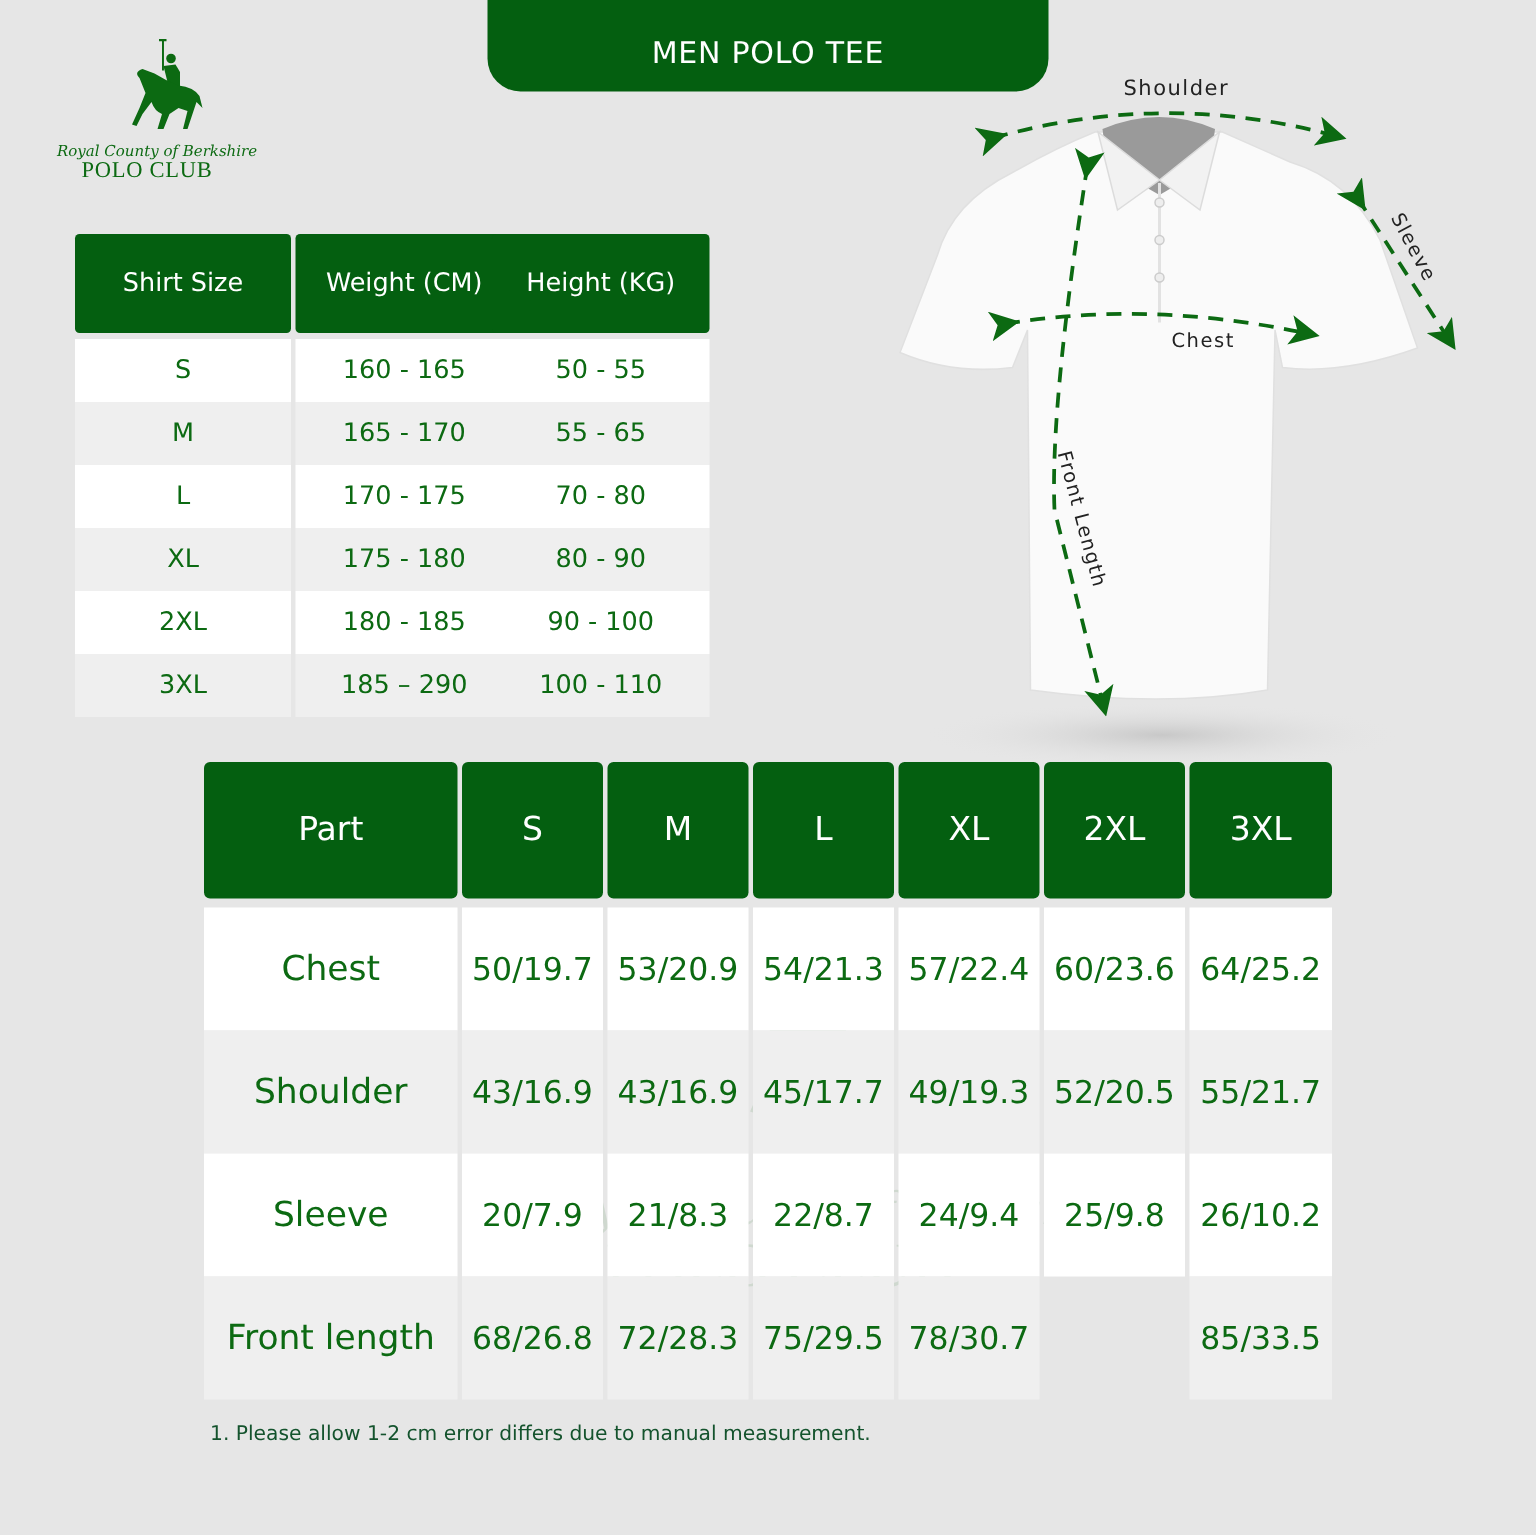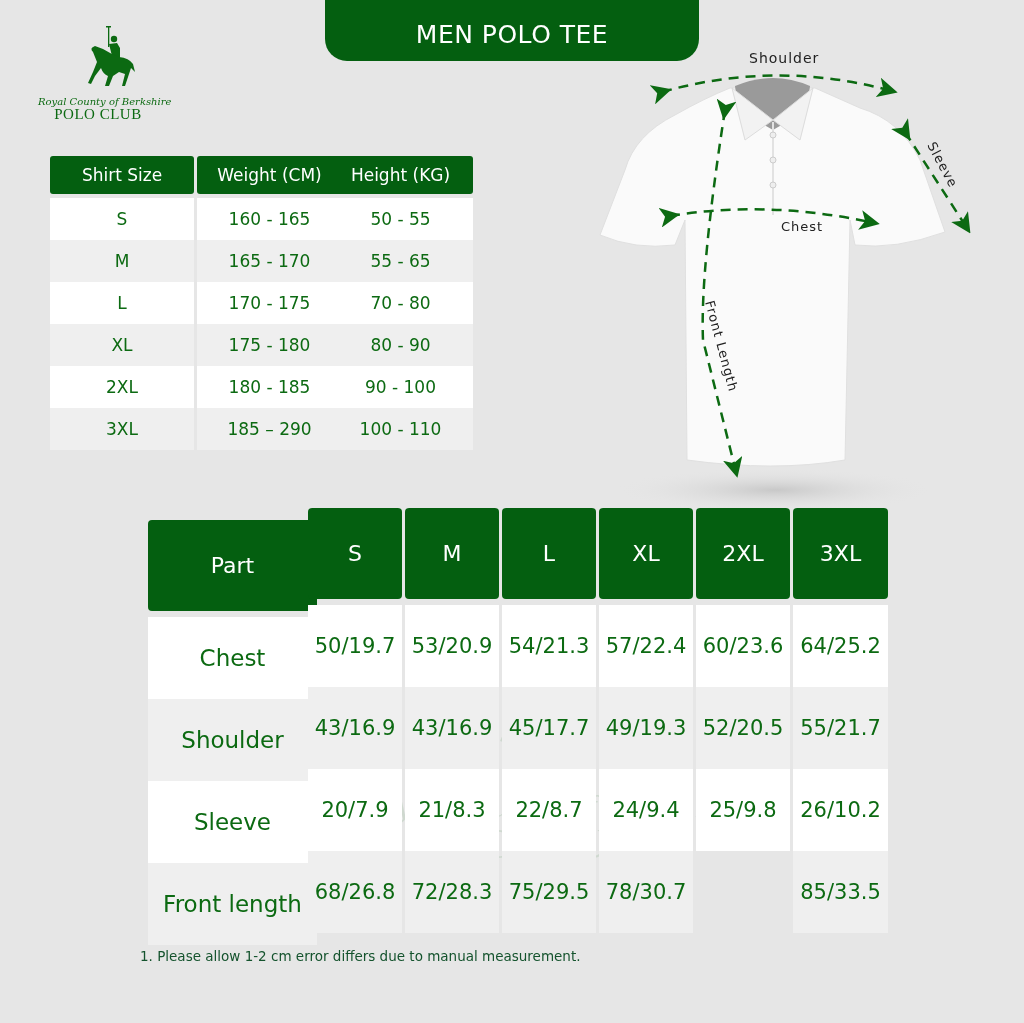--- a/index.html
+++ b/index.html
@@ -6,33 +6,33 @@
     html, body { width: 1024px; height: 1023px; overflow: hidden; }
     body {
       background: #e6e6e6;
       font-family: "DejaVu Sans", sans-serif;
       position: relative;
       color: #0c6a12;
     }
     .title-tab {
       position: absolute; left: 325px; top: 0; width: 374px; height: 61px;
       background: #045f10; border-radius: 0 0 22px 22px;
-      color: #fff; font-size: 25px; letter-spacing: 0.5px;
+      color: #fff; font-size: 20px; letter-spacing: 0.5px;
       display: flex; align-items: center; justify-content: center; padding-top: 8px;
     }
     .logo { position: absolute; left: 38px; top: 24px; width: 120px; height: 110px; text-align: center; }
     .logo svg { display: block; margin: 0 auto; }
     .logo .script { font-family: "DejaVu Serif", serif; font-style: italic; font-size: 10px; color: #0c6a12; margin-top: 0px; white-space: nowrap; }
     .logo .club { font-family: "Liberation Serif", serif; font-size: 15px; color: #0c6a12; letter-spacing: 0.5px; line-height: 15px; }
 
     
     .size-table { position: absolute; left: 50px; top: 156px; }
     .st-col { position: absolute; top: 0; }
     .st-head {
-      height: 38px; background: #045f10; color: #fff; border-radius: 3px;
+      height: 66px; background: #045f10; color: #fff; border-radius: 3px;
       display: flex; align-items: center; justify-content: center; font-size: 17px;
     }
     .st-cell { height: 42px; display: flex; align-items: center; justify-content: center; font-size: 17px; color: #0c6a12; }
     .st-cells { margin-top: 4px; }
     .st-cell.odd { background: #ffffff; }
     .st-cell.even { background: #efefef; }
 
     
     .shirt { position: absolute; left: 595px; top: 40px; width: 400px; height: 470px; }
 
@@ -155,21 +155,21 @@
       <circle cx="61" cy="15" r="3.2"></circle>
       <path d="M56 20 L64 19 L67 24 L67 35 L60 36 Z"></path>
       <path d="M40 28 Q36 24 42 22 L50 25 Q58 30 66 33 Q76 34 80 40 L82 48 L78 44 L76 50 L72 62 L69 62 L72 50 L66 48 L60 52 L56 62 L52 62 L55 52 Q50 50 48 44 L42 52 L38 60 L35 59 L40 48 L44 38 Q42 33 40 28 Z"></path>
     </g>
   </svg>
   <div class="ws">Royal County of Berkshire</div>
   <div class="wc">POLO CLUB</div>
 </div>
 
 <div class="m-table">
-  <div class="m-col part" style="left:12px;width:169px;margin-top:12px;">
+  <div class="m-col part" style="left:0;width:169px;">
     <div class="m-head">Part</div>
     <div class="m-cells">
       <div class="m-cell odd">Chest</div>
       <div class="m-cell even">Shoulder</div>
       <div class="m-cell odd">Sleeve</div>
       <div class="m-cell even">Front length</div>
     </div>
   </div>
   <div class="m-col" style="left:172px;width:94px;">
     <div class="m-head">S</div>

